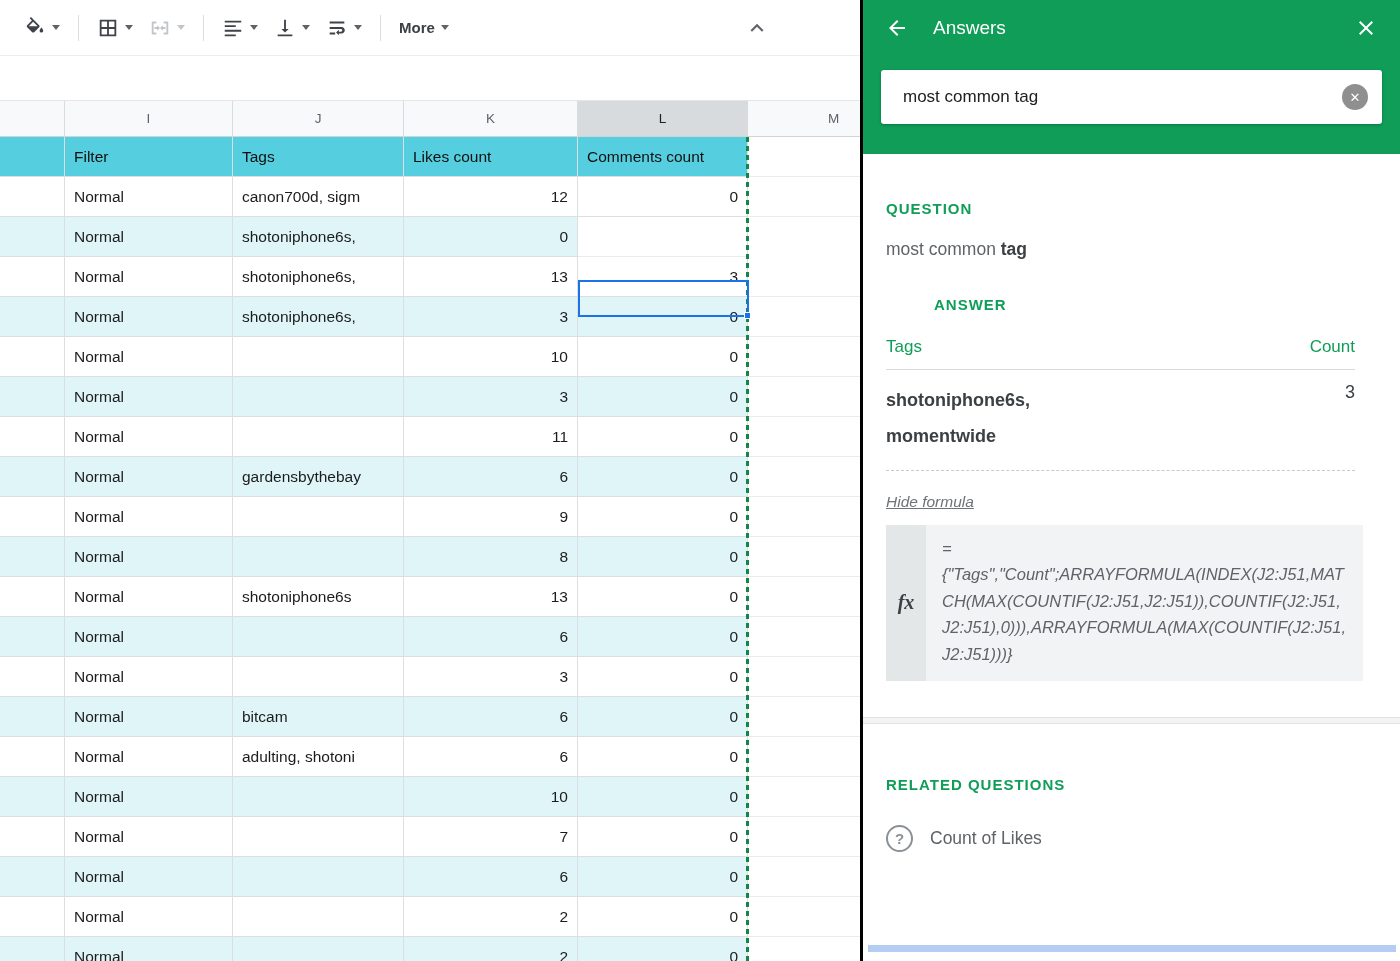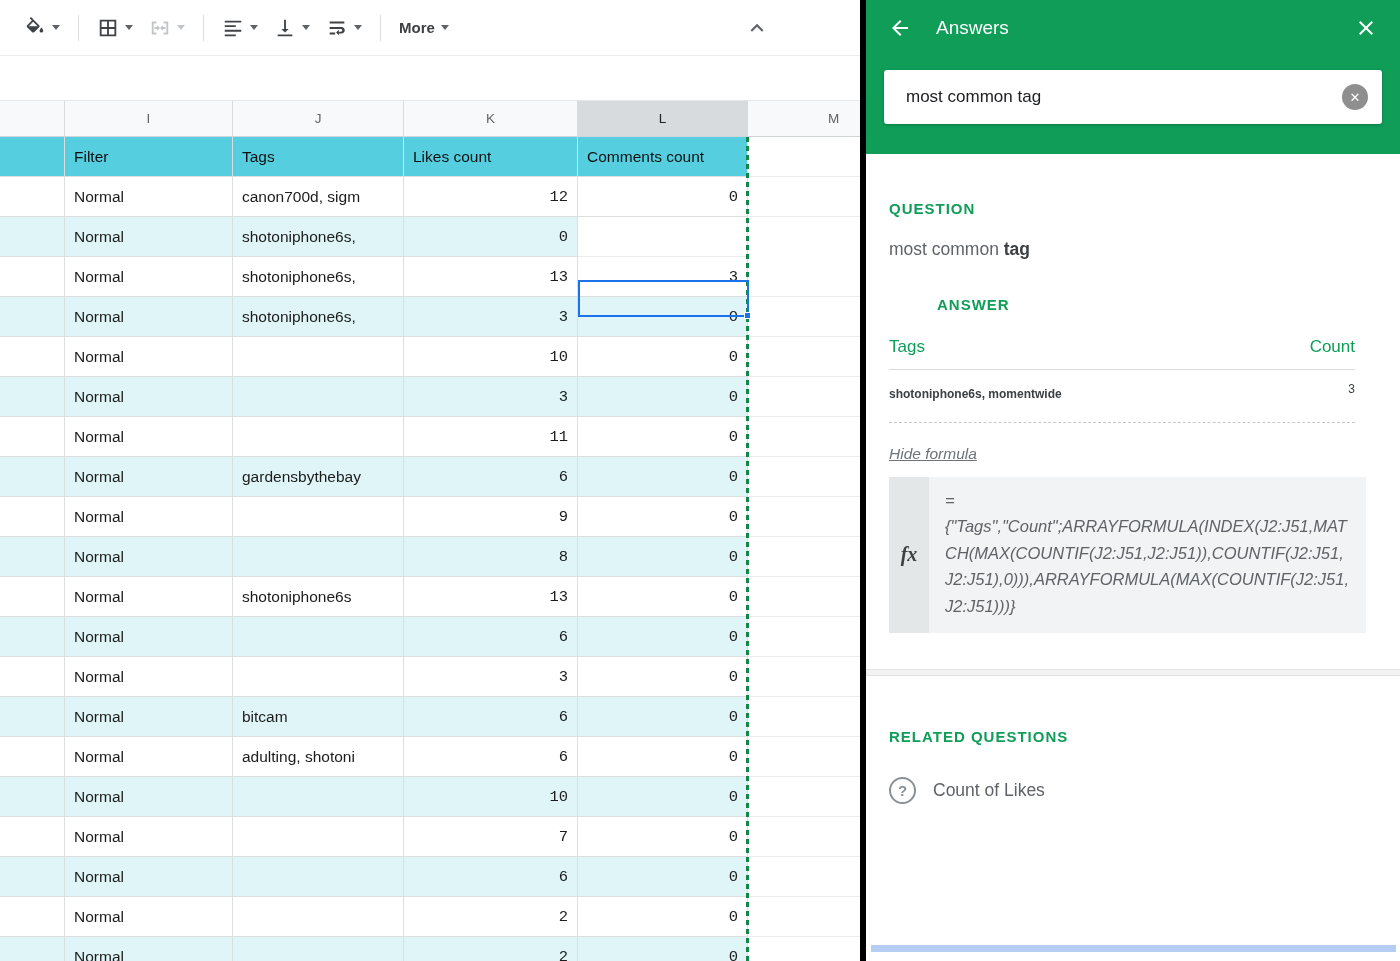--- a/index.html
+++ b/index.html
@@ -25,34 +25,34 @@
   .grid-row { display:grid; grid-template-columns:65px 168px 171px 174px 170px 172px; }
   .colhead { height:37px; }
   .ch { background:#f8f9fa; border-right:1px solid #d9dcde; border-bottom:1px solid #cfd4d6;
         border-top:1px solid #e4e6e8; display:flex; align-items:center; justify-content:center;
         font-size:13.5px; color:#5f6368; }
   .ch.sel { background:#d8dbdd; color:#202124; }
   .srow { height:40px; }
   .scell { border-right:1px solid #dcdfe0; border-bottom:1px solid #dcdfe0; font-size:15.5px;
            color:#1c1c1c; display:flex; align-items:center; padding:0 9px; white-space:nowrap;
            overflow:hidden; background:#fff; }
-  .scell.num { justify-content:flex-end;font-family:Liberation Mono, monospace; }
+  .scell.num { justify-content:flex-end; }
   .hdr .scell { background:#55cfe0; color:#101010; }
   #sheet-rows .srow:nth-child(even) .scell { background:#e0f5f8; }
   .scell.c5 { background:#fff !important; border-bottom:1px solid #e9ebec; }
   .sel-overlay { position:absolute; left:578px; top:180.2px; width:171px; height:36.8px;
                  border:2px solid #1a73e8; pointer-events:none; }
   .sel-handle { position:absolute; right:-4px; bottom:-4px; width:7px; height:7px;
                 background:#1a73e8; border:1px solid #fff; }
   .cut-line { position:absolute; left:746px; top:37px; width:3px; height:824px;
               background:repeating-linear-gradient(180deg,#15864a 0 5px,transparent 5px 9px); }
 
   
   .panel { position:absolute; left:860px; top:0; width:540px; height:961px; background:#fff;
-           border-left:6px solid #000000; }
+           border-left:3px solid #000000; }
   .panel-green { background:#0f9d58; }
   .panel-header { height:56px; display:flex; align-items:center; padding:0 22px; }
   .panel-header svg { width:24px; height:24px; fill:#ffffff; cursor:pointer; }
   .panel-title { color:#fff; font-size:19px; margin-left:24px; }
   .close-btn { margin-left:auto; }
   .search-wrap { padding:14px 18px 30px; }
   .search-box { background:#fff; border-radius:3px; height:54px; display:flex; align-items:center;
                 box-shadow:0 1px 3px rgba(0,0,0,.25); }
   .search-box input { border:0; outline:0; flex:1; font-size:17px; color:#202124; padding-left:22px;
                       font-family:inherit; background:transparent; }
@@ -63,21 +63,21 @@
   .panel-body { padding:46px 45px 0 23px; position:relative; }
   .sect-head { font-size:15px; font-weight:bold; color:#0f9d58; letter-spacing:1px; }
   .q-text { margin-top:22px; font-size:17.5px; color:#5f6368; }
   .q-text b { color:#3c4043; }
   .head-answer { margin-top:36px;margin-left:48px; }
   .top-tags { margin-top:22px; font-style:italic; font-size:18px; color:#757575; }
   .ans-table { margin-top:24px; }
   .ans-head { display:flex; justify-content:space-between; padding-bottom:12px;
               border-bottom:1px solid #d7dbdd; font-size:17px; color:#0f9d58; }
   .ans-row { display:flex; justify-content:space-between; padding-top:12px;
-             font-size:12px; color:#3c4043; }
+             font-size:18px; color:#3c4043; }
   .ans-tags { width:200px; font-weight:bold; line-height:2; }
   .ans-count { }
   .dash-div { border-top:1px dashed #c9c9c9; margin-top:16px; }
   .hide-formula { margin-top:22px; display:inline-block; font-style:italic; font-size:15.5px;
                   color:#6d7377; text-decoration:underline; cursor:pointer; }
   .formula-box { margin-top:14px; display:flex; background:#f1f3f4; width:477px; }
   .fx-strip { width:40px; background:#e4e7e8; display:flex; align-items:center; justify-content:center;
               font-family:"Liberation Serif", serif; font-style:italic; font-weight:bold;
               font-size:20px; color:#3c4043; }
   .formula-text { padding:10px 16px 14px; font-style:italic; font-size:16.5px; color:#5f6368;

